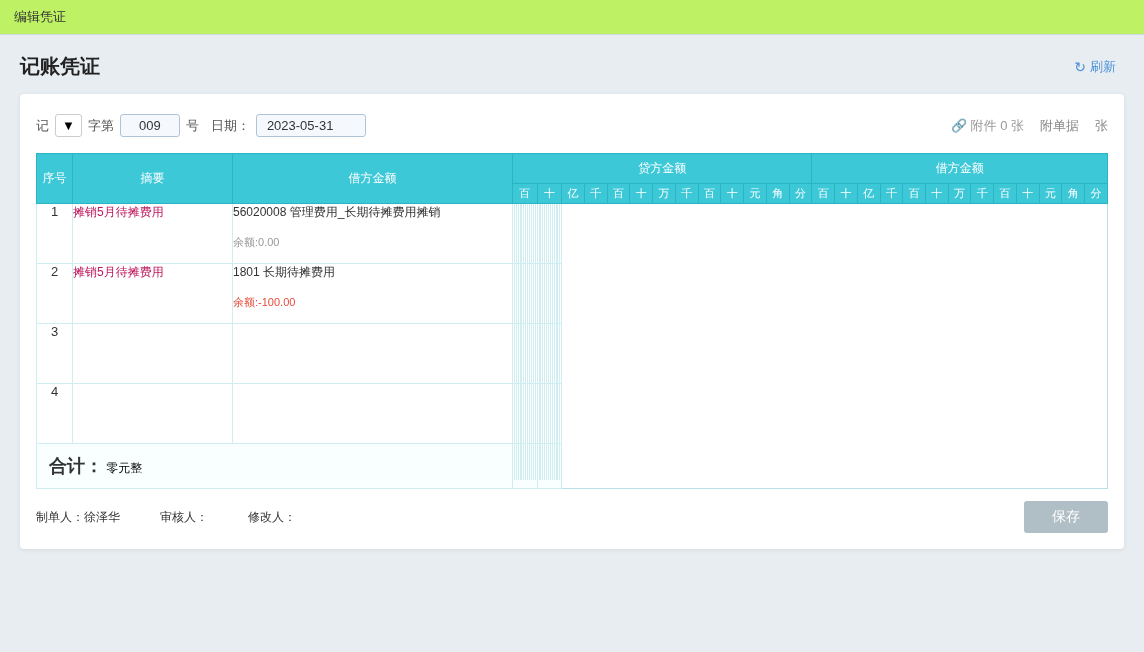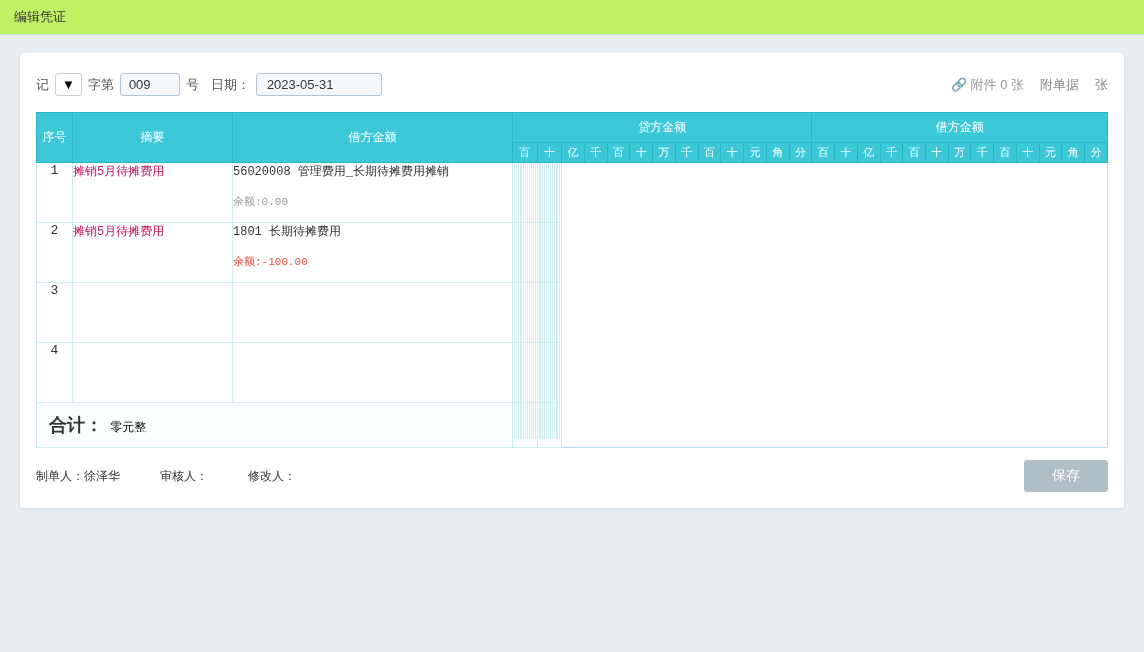--- a/index.html
+++ b/index.html
@@ -79,29 +79,30 @@
       cursor: pointer;
     }
     .form-input {
       border: 1px solid #b0c4d8;
       border-radius: 3px;
       padding: 3px 8px;
       font-size: 13px;
       color: #333;
       background: #f5f8fc;
       width: 60px;
+      text-align: center;
     }
     .date-input {
       border: 1px solid #b0c4d8;
       border-radius: 3px;
       padding: 3px 10px;
       font-size: 13px;
       color: #333;
       background: #f5f8fc;
-      width: 126px;
+      width: 110px;
     }
     .attachment-area {
       margin-left: auto;
       display: flex;
       align-items: center;
       gap: 16px;
       color: #888;
       font-size: 13px;
     }
     .attachment-link {
@@ -202,31 +203,37 @@
       border-radius: 3px;
       padding: 7px 28px;
       font-size: 14px;
       cursor: pointer;
     }
 
     
     .table-wrapper {
       overflow-x: auto;
       position: relative;
-      font-family: Liberation Mono, monospace;
     }
   </style>
 </head>
 <body>
 
 <div class="window-title-bar">
   <span>编辑凭证</span>
 </div>
 
 <div class="main-content">
+  <div class="page-header">
+    <div class="page-title">记账凭证</div>
+    <button class="refresh-btn">
+      <span class="refresh-icon">↻</span>
+      <span>刷新</span>
+    </button>
+  </div>
 
   <div class="card">
 
     <div class="form-row">
       <div class="form-field">
         <span class="form-label">记</span>
         <button class="form-select">▼</button>
         <span class="form-label">字第</span>
         <input class="form-input" type="text" value="009" style="">
         <span class="form-label">号</span>

